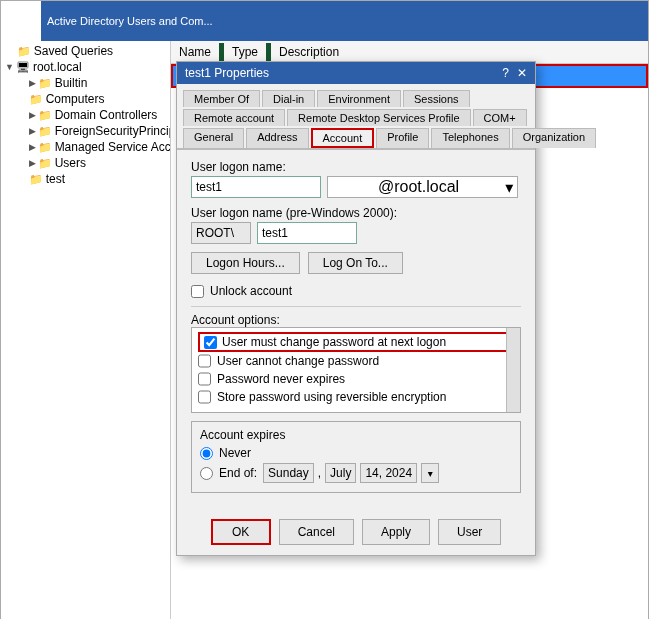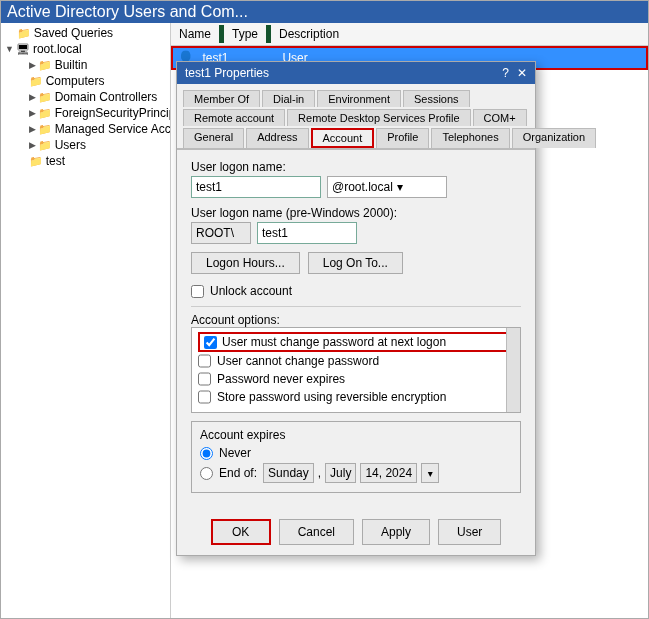--- a/index.html
+++ b/index.html
@@ -20,24 +20,25 @@
       width: 649px;
       height: 619px;
       background: #fff;
       border: 1px solid #aaa;
     }
 
     .title-bar {
       background: #2d5fa8;
       color: #fff;
       padding: 3px 6px;
-      font-size: 16px;
-      display: flex;
-      align-items: center;
-      height: 22px;
+      font-size: 11px;
+      display: flex;
+      align-items: center;
+      height: 40px;
+      margin-left: 40px;
     }
 
     .content-area {
       display: flex;
       height: calc(100% - 22px);
     }
 
     
     .tree-panel {
       width: 170px;
@@ -191,21 +192,21 @@
     .domain-dropdown {
       display: flex;
       align-items: center;
       border: 1px solid #aaa;
       background: #fff;
       height: 22px;
       padding: 0 4px;
       min-width: 120px;
       cursor: pointer;
     }
-    .domain-dropdown span { flex: 1; font-size: 12px; }
+    .domain-dropdown span { flex: 1; font-size: 16px; margin-left: 46px; }
     .dropdown-arrow { font-size: 10px; margin-left: 4px; }
 
     .pre2000-row {
       display: flex;
       gap: 6px;
       margin-bottom: 8px;
     }
     .pre2000-prefix {
       border: 1px solid #aaa;
       background: #e8e8e8;

